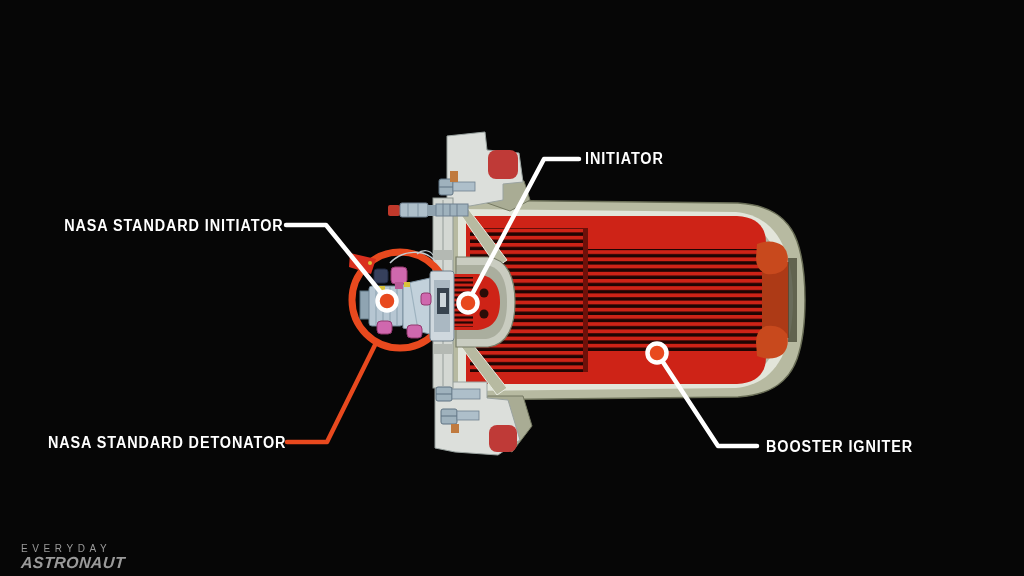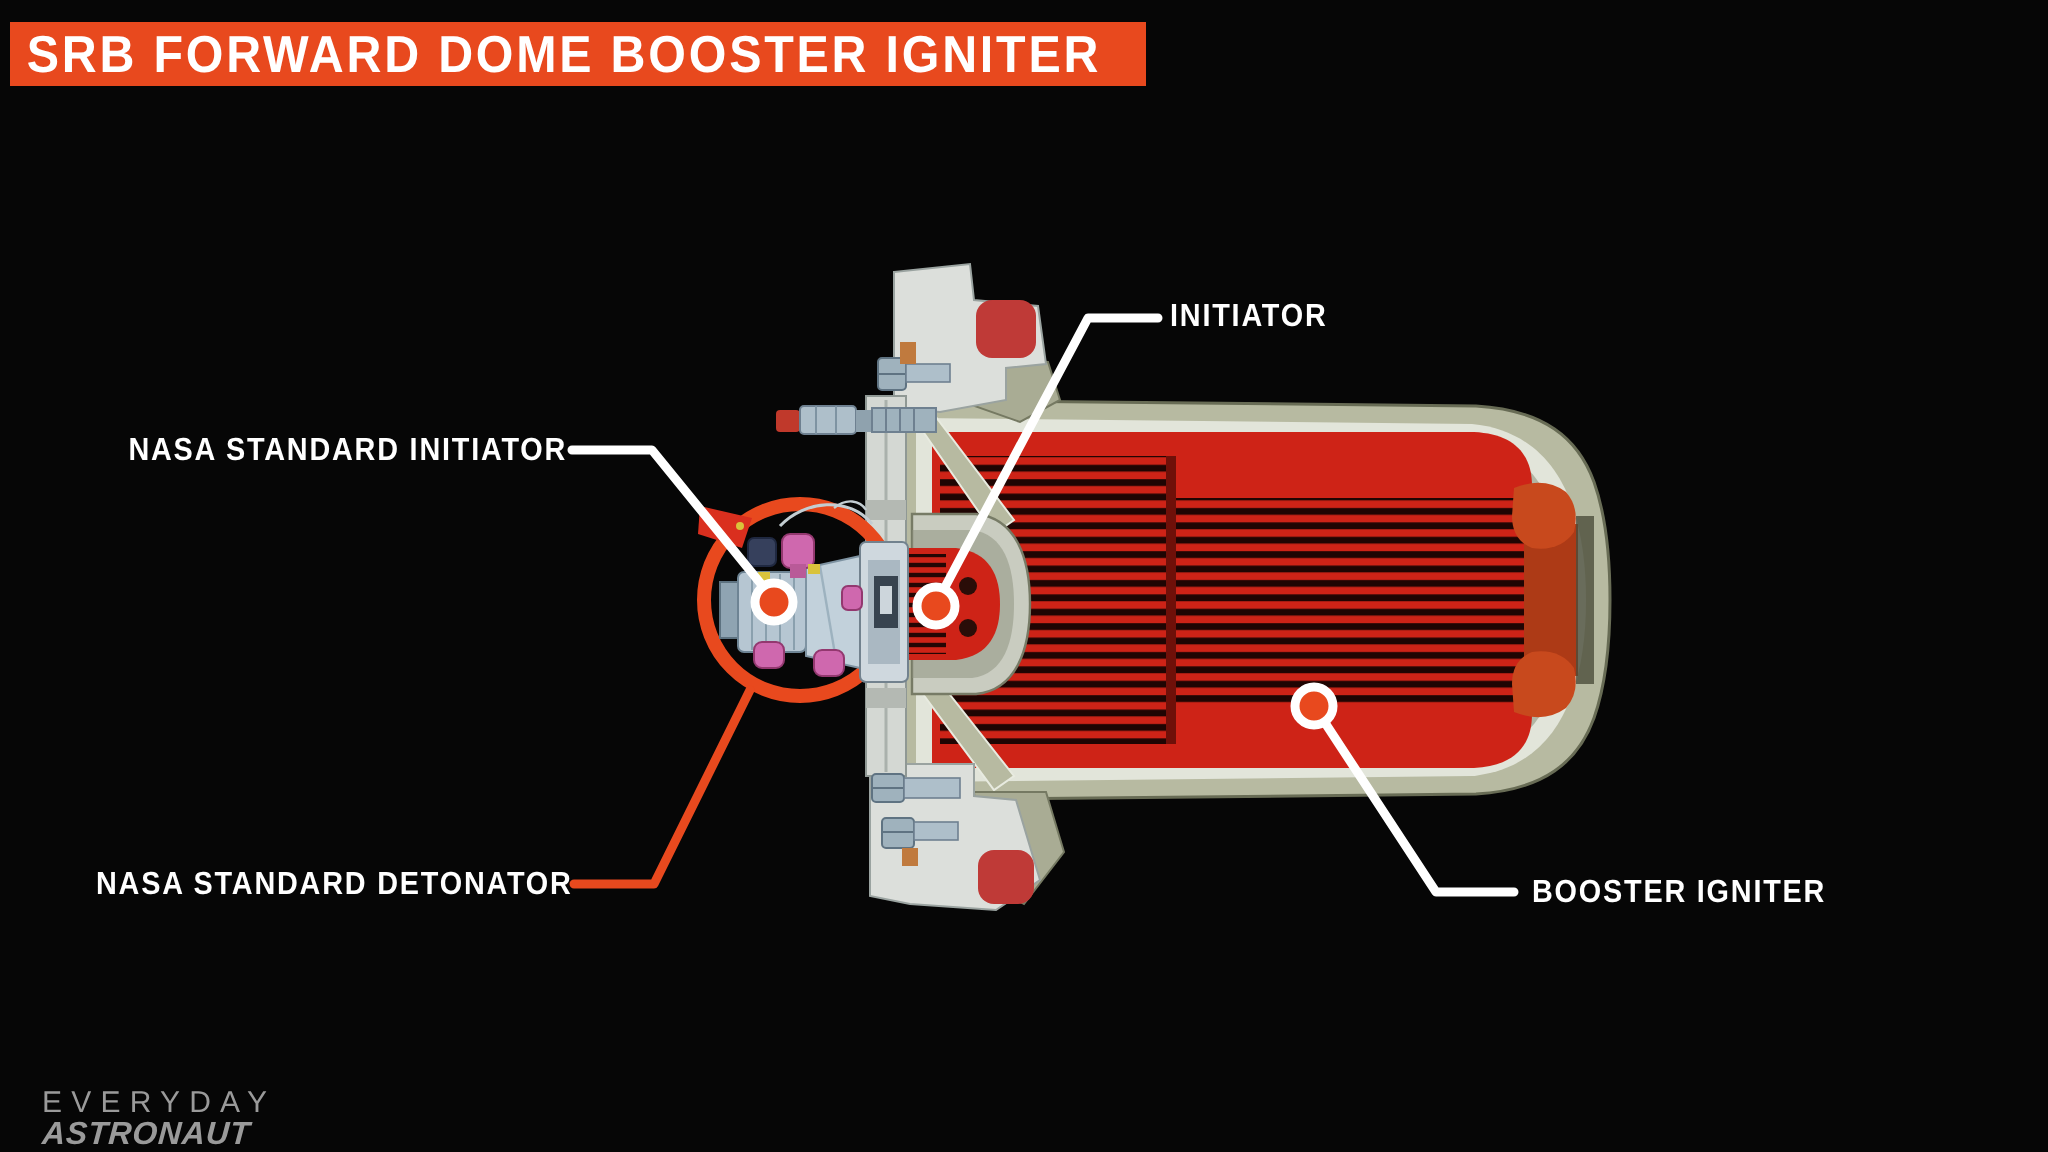--- a/index.html
+++ b/index.html
@@ -18,21 +18,21 @@
   #title-bar{
     position:absolute;left:5px;top:11px;width:568px;height:32px;
     background:#E8491E;display:flex;align-items:center;
   }
   #title-text{
     color:#fff;font-weight:700;font-size:26px;letter-spacing:1.5px;
     white-space:nowrap;padding-left:9px;
     transform:scaleX(0.93);transform-origin:left center;
   }
   #logo{position:absolute;left:21px;top:544px;color:#9a9a9a;line-height:1;}
-  #logo-line1{font-size:15px;letter-spacing:4.6px;font-weight:400;}
+  #logo-line1{font-size:10px;letter-spacing:4.6px;font-weight:400;}
   #logo-line2{font-size:16px;font-weight:700;font-style:italic;letter-spacing:0.4px;margin-top:1px;transform:skewX(-4deg);transform-origin:left center;}
 </style>
 </head>
 <body>
 
 <div id="stage">
 
   <svg id="diagram-svg" width="1024" height="576" viewBox="0 0 1024 576">
     <defs>
       <pattern id="fins" width="8" height="7.2" patternUnits="userSpaceOnUse">
@@ -175,23 +175,20 @@
       <polyline points="287,442 327,442 375,345" stroke="#E8491E" stroke-width="4.5"></polyline>
     </g>
 
     <g>
       <circle cx="387" cy="301" r="9.5" fill="#E8491E" stroke="#FFFFFF" stroke-width="4.5"></circle>
       <circle cx="468" cy="303" r="9.5" fill="#E8491E" stroke="#FFFFFF" stroke-width="4.5"></circle>
       <circle cx="657" cy="353" r="9.5" fill="#E8491E" stroke="#FFFFFF" stroke-width="4.5"></circle>
     </g>
   </svg>
 
-  <div id="title-bar">
-    <div id="title-text">SRB FORWARD DOME BOOSTER IGNITER</div>
-  </div>
 
   <div class="callout" style="left:585px;top:150px;">INITIATOR</div>
   <div class="callout right-aligned" style="left:40px;top:217px;width:242px;">NASA STANDARD INITIATOR</div>
   <div class="callout" style="left:48px;top:434px;">NASA STANDARD DETONATOR</div>
   <div class="callout" style="left:766px;top:438px;">BOOSTER IGNITER</div>
 
   <div id="logo">
     <div id="logo-line1">EVERYDAY</div>
     <div id="logo-line2">ASTRONAUT</div>
   </div>

